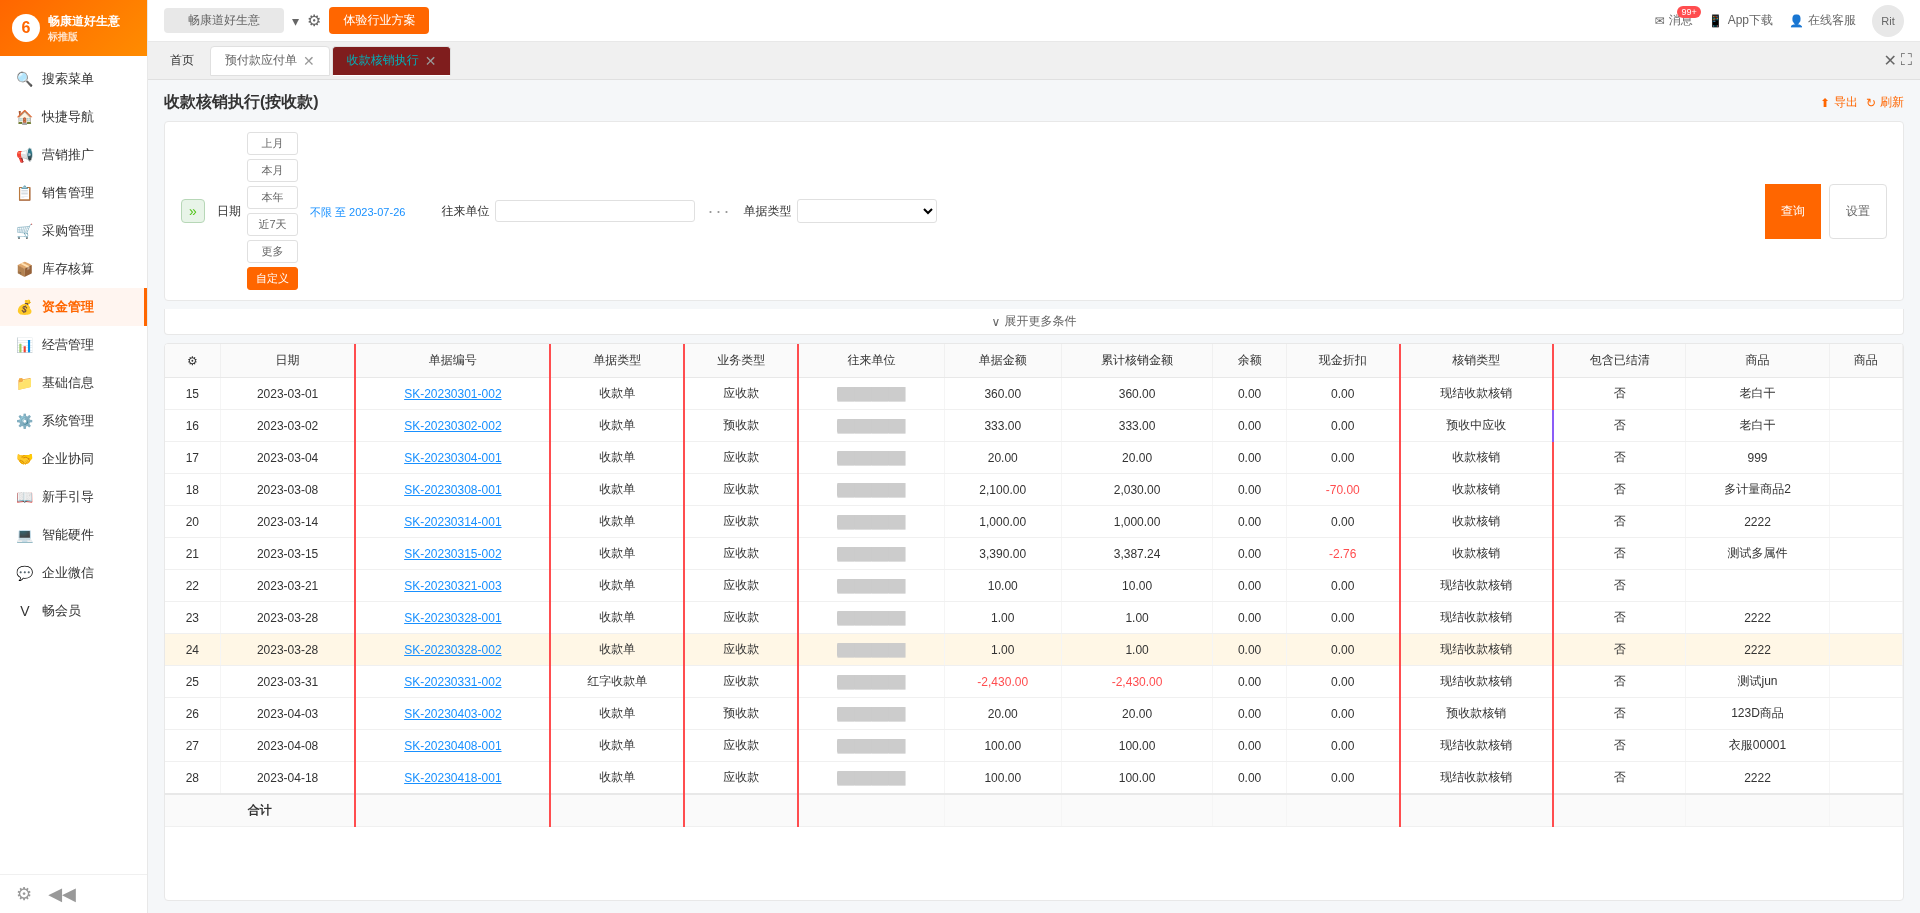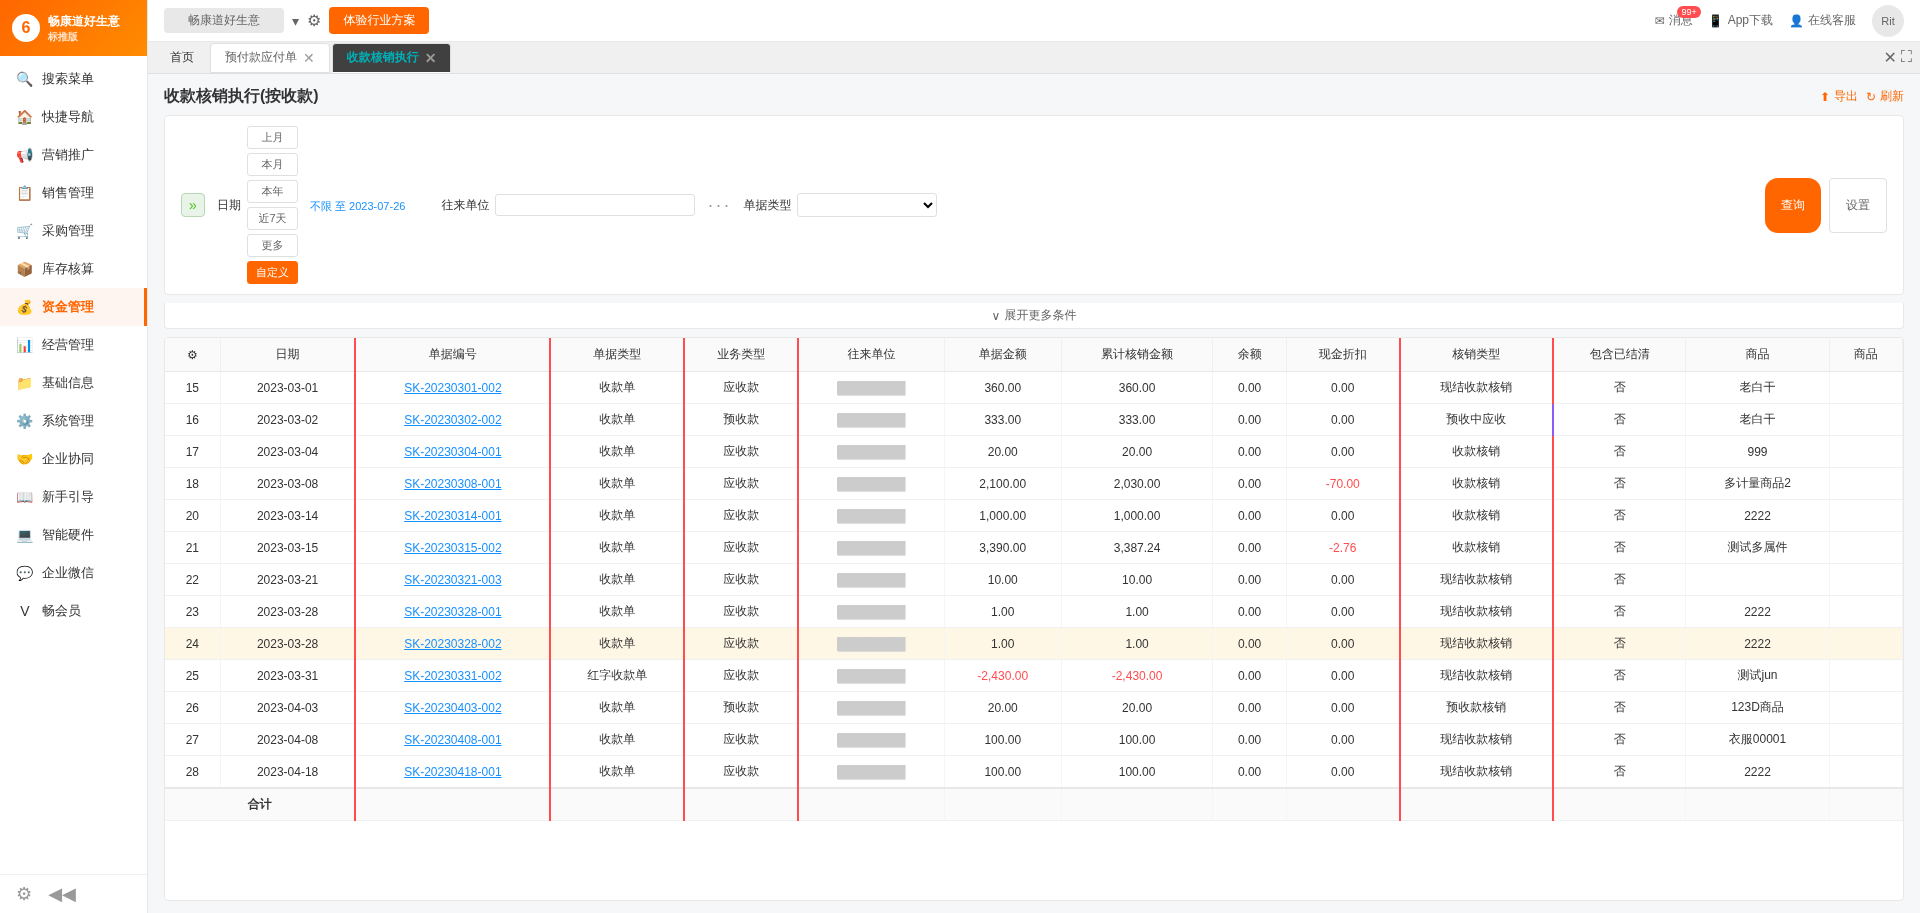--- a/index.html
+++ b/index.html
@@ -24,23 +24,23 @@
     .topbar-brand { background: #e8e8e8; border-radius: 4px; padding: 4px 24px; color: #666; font-size: 12px; min-width: 120px; }
     .topbar-dropdown { color: #666; cursor: pointer; font-size: 14px; }
     .topbar-gear { color: #666; cursor: pointer; font-size: 16px; }
     .topbar-btn { background: #ff6600; color: #fff; border: none; border-radius: 4px; padding: 5px 14px; font-size: 12px; cursor: pointer; }
     .topbar-right { margin-left: auto; display: flex; align-items: center; gap: 16px; color: #666; font-size: 12px; }
     .topbar-msg { display: flex; align-items: center; gap: 4px; cursor: pointer; position: relative; }
     .msg-badge { background: #ff4d4f; color: #fff; font-size: 9px; border-radius: 8px; padding: 1px 4px; position: absolute; top: -6px; right: -8px; }
     .topbar-right-item { display: flex; align-items: center; gap: 4px; cursor: pointer; }
 
     
-    .tabs { height: 32px; background: #f0f0f0; border-bottom: 1px solid #e0e0e0; display: flex; align-items: center; padding: 0 8px; }
+    .tabs { height: 38px; background: #f0f0f0; border-bottom: 1px solid #e0e0e0; display: flex; align-items: center; padding: 0 8px; }
     .tab { display: flex; align-items: center; height: 30px; padding: 0 14px; background: #fff; border: 1px solid #e0e0e0; border-radius: 4px 4px 0 0; margin-right: 2px; font-size: 12px; color: #666; cursor: pointer; gap: 6px; }
-    .tab.active { background: #404040; color: #00b0b9; border-bottom-color: #fff; font-weight: 700; }
+    .tab.active { background: #7f1d1d; color: #00b0b9; border-bottom-color: #fff; font-weight: 400; }
     .tab .tab-close { color: #999; font-size: 14px; cursor: pointer; }
     .tab-homepage { background: transparent; border: none; color: #333; }
     .tabs-actions { margin-left: auto; display: flex; gap: 4px; }
     .tabs-actions span { cursor: pointer; color: #666; font-size: 16px; }
 
     
     .page-content { flex: 1; overflow: hidden; display: flex; flex-direction: column; padding: 12px 16px; background: #f5f7f9; }
     .page-header { display: flex; align-items: center; justify-content: space-between; margin-bottom: 8px; }
     .page-title { font-size: 16px; font-weight: bold; color: #333; }
     .page-actions { display: flex; gap: 8px; }
@@ -52,21 +52,21 @@
     .filter-expand-btn { background: #e8f4e8; border: 1px solid #b7d7b7; border-radius: 4px; width: 24px; height: 24px; display: flex; align-items: center; justify-content: center; cursor: pointer; color: #52c41a; font-size: 14px; }
     .filter-item { display: flex; align-items: center; gap: 6px; font-size: 12px; color: #666; }
     .filter-label { color: #333; white-space: nowrap; }
     .filter-date-btns { display: flex; gap: 4px; flex-direction: column; }
     .filter-date-btn { padding: 3px 8px; border: 1px solid #e0e0e0; border-radius: 3px; cursor: pointer; color: #666; font-size: 11px; background: #fff; }
     .filter-date-btn.custom { background: #ff6600; color: #fff; border-color: #ff6600; }
     .filter-date-range { color: #1890ff; font-size: 11px; margin-top: 2px; }
     .filter-input { border: 1px solid #e0e0e0; border-radius: 3px; padding: 3px 8px; font-size: 12px; min-width: 160px; }
     .filter-select { border: 1px solid #e0e0e0; border-radius: 3px; padding: 3px 8px; font-size: 12px; min-width: 140px; background: #fff; }
     .filter-dots { color: #999; font-size: 18px; letter-spacing: 2px; }
-    .filter-query-btn { background: #ff6600; color: #fff; border: none; border-radius: 13px; padding: 19px 16px; font-size: 12px; cursor: pointer; }
+    .filter-query-btn { background: #ff6600; color: #fff; border: none; border-radius: 0; padding: 19px 16px; font-size: 12px; cursor: pointer; }
     .filter-setting-btn { background: #fff; color: #666; border: 1px solid #e0e0e0; border-radius: 4px; padding: 5px 16px; font-size: 12px; cursor: pointer; }
     .expand-conditions { display: flex; align-items: center; justify-content: center; background: #fff; border: 1px solid #e8e8e8; border-top: none; border-radius: 0 0 4px 4px; padding: 4px; color: #666; font-size: 12px; cursor: pointer; margin-bottom: 8px; gap: 4px; }
 
     
     .table-container { flex: 1; background: #fff; border-radius: 4px; border: 1px solid #e8e8e8; overflow: auto; position: relative; }
     table { width: 100%; border-collapse: collapse; font-size: 12px; }
     thead th { background: #fafafa; border-bottom: 1px solid #e8e8e8; border-right: 1px solid #f0f0f0; padding: 8px 10px; text-align: center; color: #333; font-weight: 500; white-space: nowrap; position: sticky; top: 0; z-index: 2; }
     tbody td { border-bottom: 1px solid #f0f0f0; border-right: 1px solid #f5f5f5; padding: 7px 10px; text-align: center; color: #333; white-space: nowrap; }
     tbody tr.highlighted { background: #fff7e6; }
     .link-cell { color: #1890ff; cursor: pointer; text-decoration: underline; }

